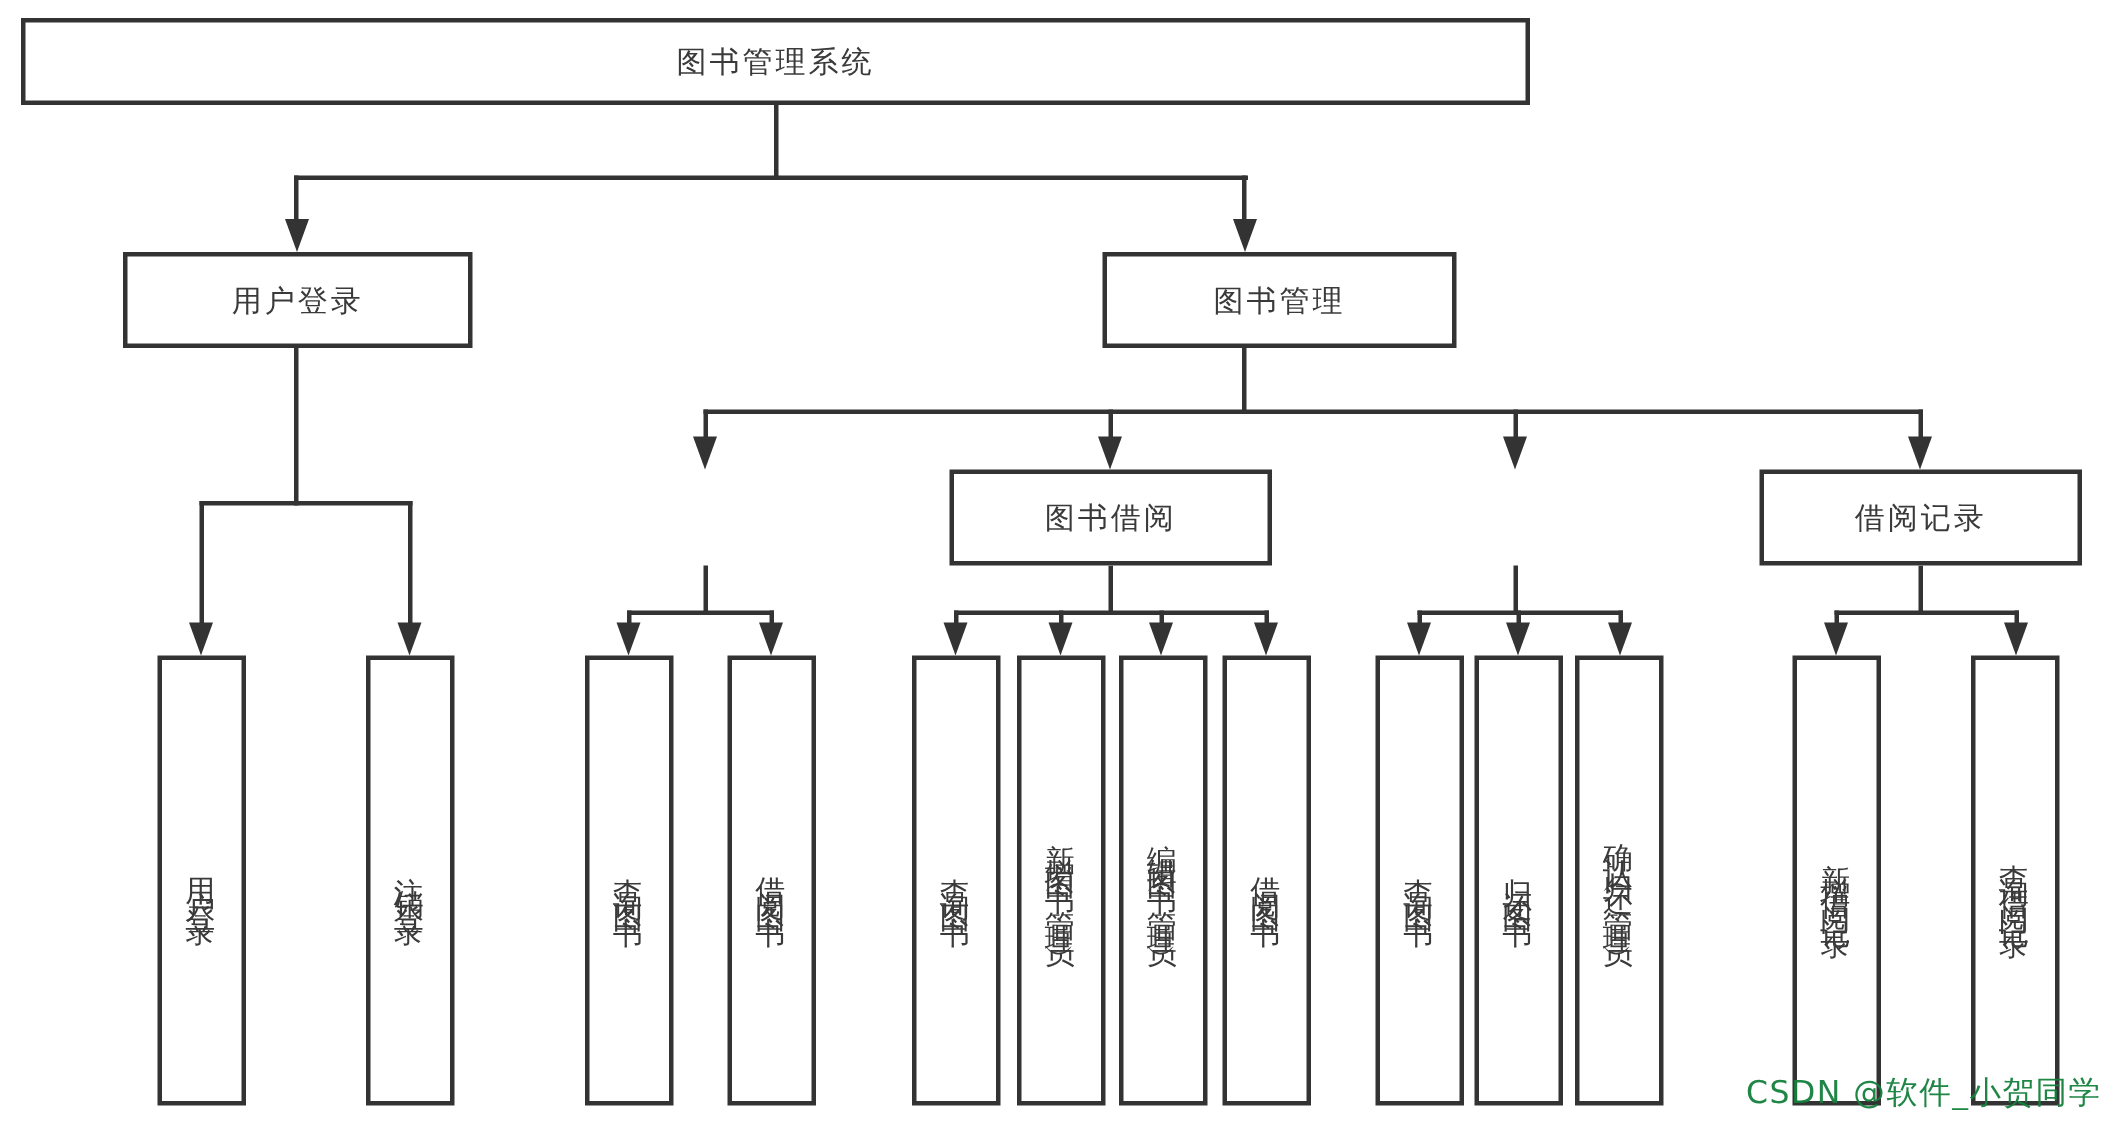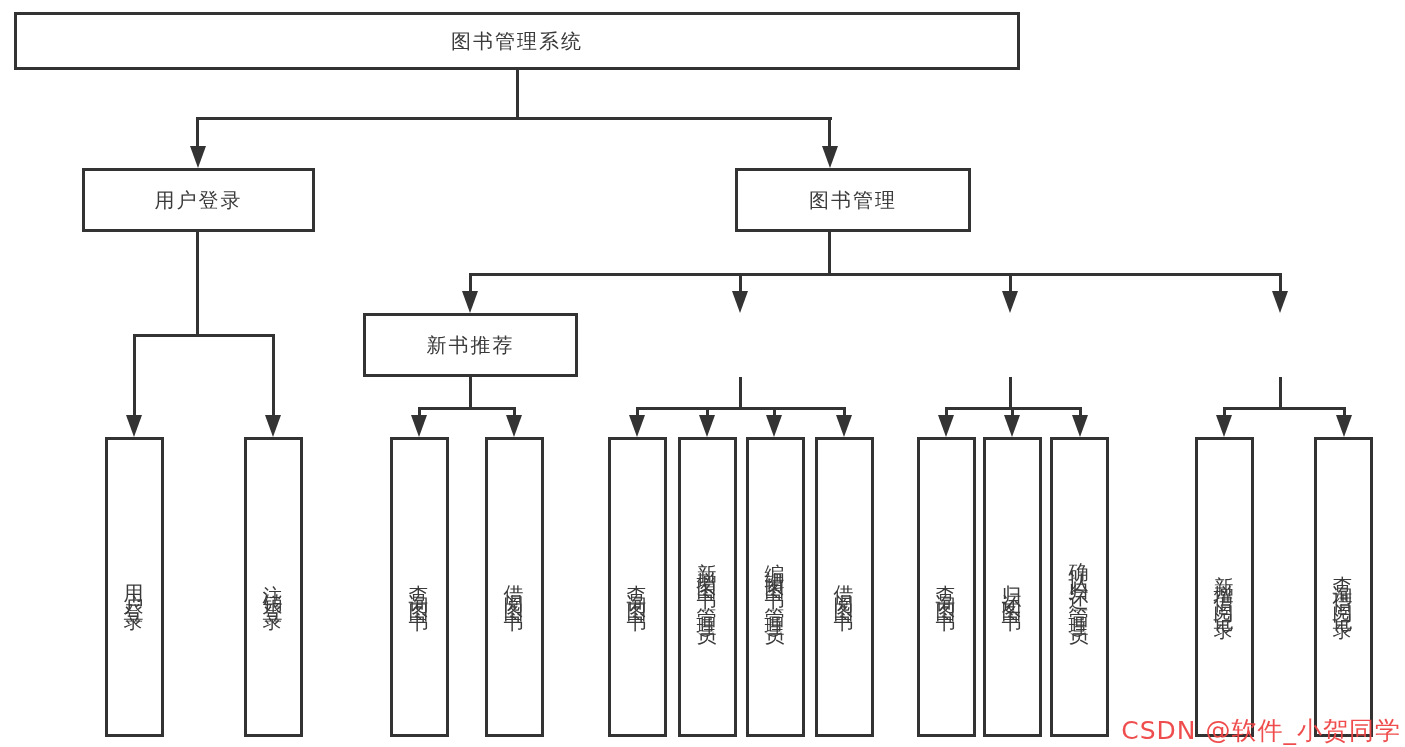--- a/index.html
+++ b/index.html
@@ -20,21 +20,21 @@
   .hline,.vline{position:absolute;background:#333333;z-index:1;}
   .hline{height:3px;}
   .vline{width:3px;}
   .arrow{
     position:absolute;width:0;height:0;z-index:3;
     border-left:8px solid transparent;border-right:8px solid transparent;
     border-top:22px solid #333333;
   }
   #watermark{
     position:absolute;right:4px;top:714px;z-index:4;
-    color:#ef4444;font-size:25px;letter-spacing:1px;opacity:.95;
+    color:#15803d;font-size:21px;letter-spacing:1px;opacity:.95;
   }
 </style>
 </head>
 <body>
 
 <div id="stage">
 
   <div class="vline" style="left:516px;top:68px;height:52px"></div>
 
   <div class="hline" style="left:196px;top:117px;width:636px"></div>
@@ -101,22 +101,25 @@
     <span class="lbl">图书管理系统</span>
   </div>
 
   <div class="box" style="left:82px;top:168px;width:233px;height:64px">
     <span class="lbl">用户登录</span>
   </div>
   <div class="box" style="left:735px;top:168px;width:236px;height:64px">
     <span class="lbl">图书管理</span>
   </div>
 
-  <div class="box" style="left:363px;top:313px;width:215px;height:64px">
-    <span class="lbl">新书推荐</span>
+  <div class="box" style="left:633px;top:313px;width:215px;height:64px">
+    <span class="lbl">图书借阅</span>
+  </div>
+  <div class="box" style="left:1173px;top:313px;width:215px;height:64px">
+    <span class="lbl">借阅记录</span>
   </div>
 
   <div class="box v" style="left:105px;top:437px;width:59px;height:300px">
     <span class="lbl">用户登录</span>
   </div>
   <div class="box v" style="left:244px;top:437px;width:59px;height:300px">
     <span class="lbl">注销登录</span>
   </div>
 
   <div class="box v" style="left:390px;top:437px;width:59px;height:300px">

